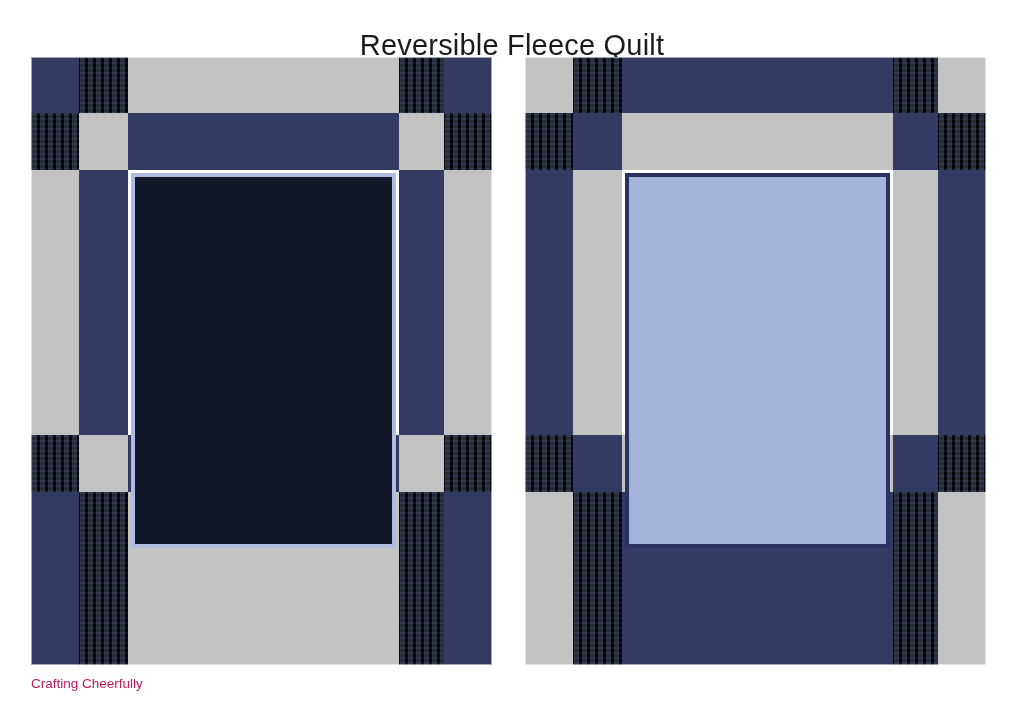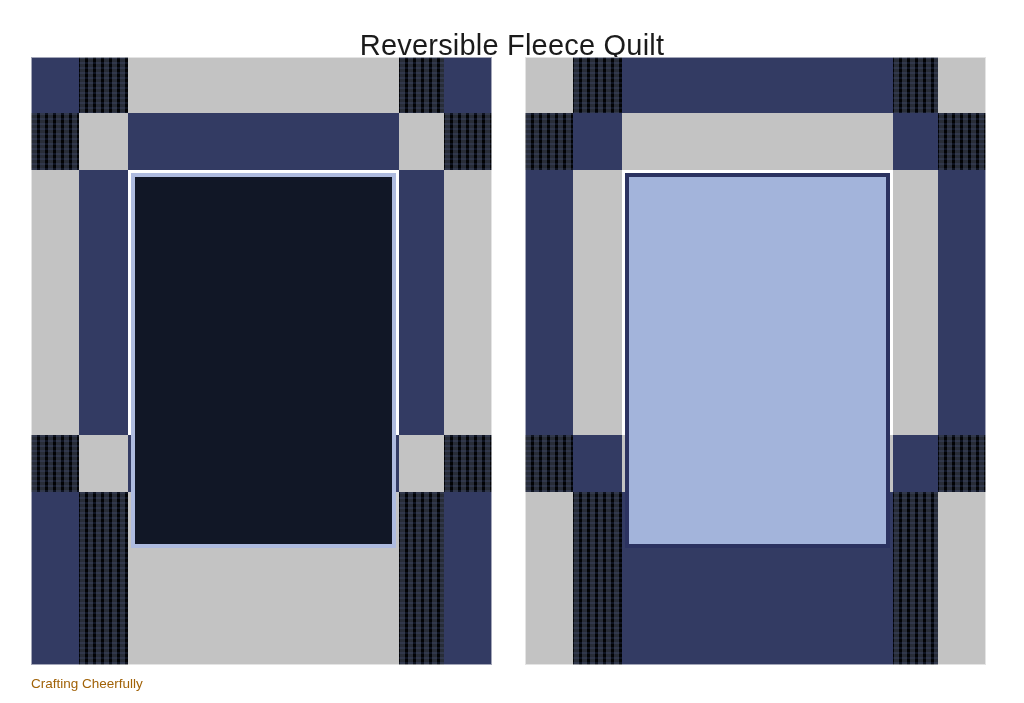--- a/index.html
+++ b/index.html
@@ -27,21 +27,21 @@
     color: #1b1b1b;
     letter-spacing: 0.2px;
     line-height: 36px;
   }
 
   #footer-credit {
     position: absolute;
     left: 31px;
     top: 676px;
     font-size: 13.5px;
-    color: #a16207;
+    color: #be185d;
     line-height: 16px;
   }
 
   .quilt {
     position: absolute;
     box-sizing: border-box;
   }
 
   .cell {
     position: absolute;

